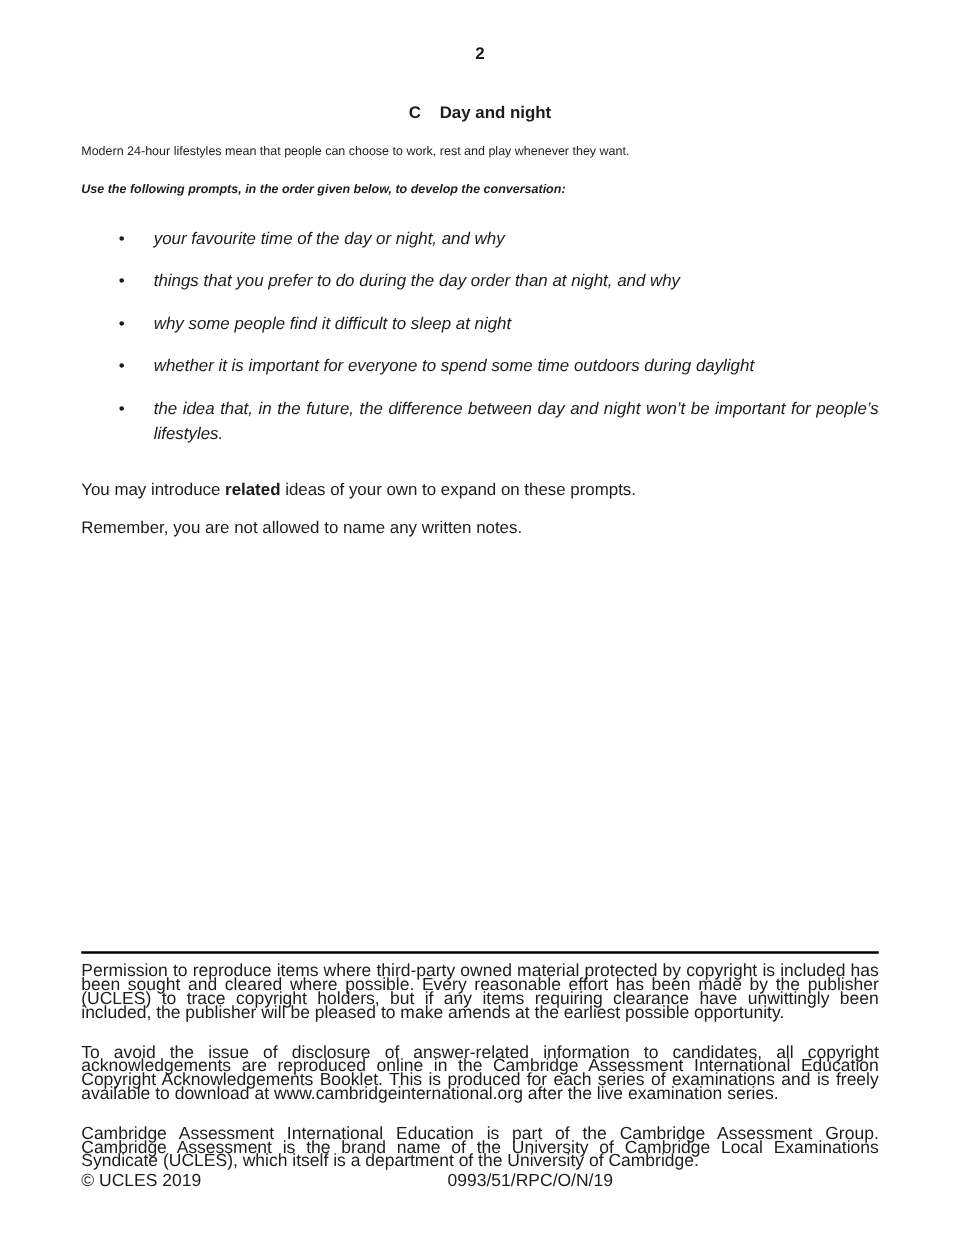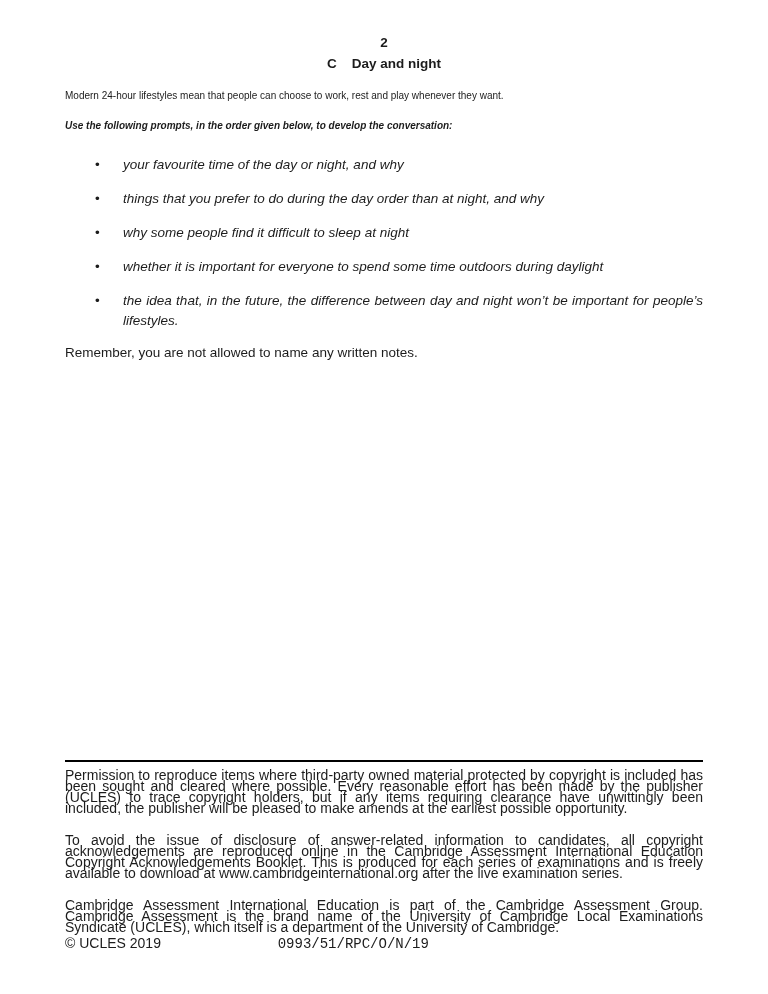--- a/index.html
+++ b/index.html
@@ -23,21 +23,21 @@
     text-align: center;
     font-weight: bold;
     font-size: 13.5px;
     line-height: 17px;
   }
   .section-heading {
     text-align: center;
     font-weight: bold;
     font-size: 13.5px;
     line-height: 17px;
-    margin-top: 4px;
+    margin-top: 30px;
   }
   .section-heading .section-title {
     display: inline-block;
     padding-left: 15px;
   }
   .body-para {
     font-size: 10px;
     line-height: 17px;
     margin: 13px 0 0 0;
   }
@@ -96,22 +96,21 @@
   .footer-bottom-row {
     display: flex;
     align-items: baseline;
     margin-top: 2px;
     font-size: 14px;
   }
   .footer-bottom-row .col {
     flex: 1;
   }
   .footer-bottom-row .col-center {
-    text-align: left;
-    font-family: Liberation Mono, monospace;
+    text-align: right;
   }
   .footer-bottom-row .col-right {
     text-align: right;
   }
 </style>
 </head>
 <body>
 
 <div class="page">
 
@@ -142,20 +141,21 @@
     <li>
       <span class="bullet">•</span>
       <span class="item-text">whether it is important for everyone to spend some time outdoors during daylight</span>
     </li>
     <li class="justified">
       <span class="bullet">•</span>
       <span class="item-text">the idea that, in the future, the difference between day and night won’t be important for people’s lifestyles.</span>
     </li>
   </ul>
 
+  <p class="closing-para closing-first"><span>You may introduce </span><b>related</b><span> ideas of your own to expand on these prompts.</span></p>
 
   <p class="closing-para">Remember, you are not allowed to name any written notes.</p>
 
   <div class="footer">
     <hr class="footer-rule">
 
     <p class="footer-para">Permission to reproduce items where third-party owned material protected by copyright is included has been sought and cleared where possible. Every reasonable effort has been made by the publisher (UCLES) to trace copyright holders, but if any items requiring clearance have unwittingly been included, the publisher will be pleased to make amends at the earliest possible opportunity.</p>
 
     <p class="footer-para">To avoid the issue of disclosure of answer-related information to candidates, all copyright acknowledgements are reproduced online in the Cambridge Assessment International Education Copyright Acknowledgements Booklet. This is produced for each series of examinations and is freely available to download at www.cambridgeinternational.org after the live examination series.</p>
 

